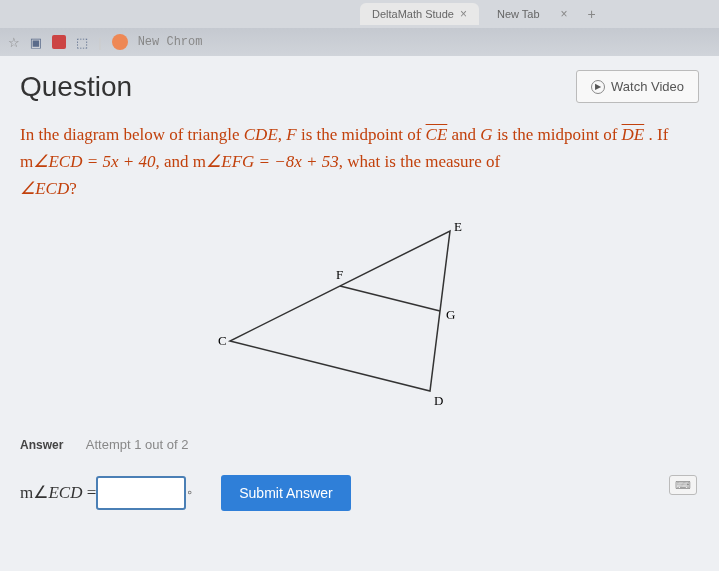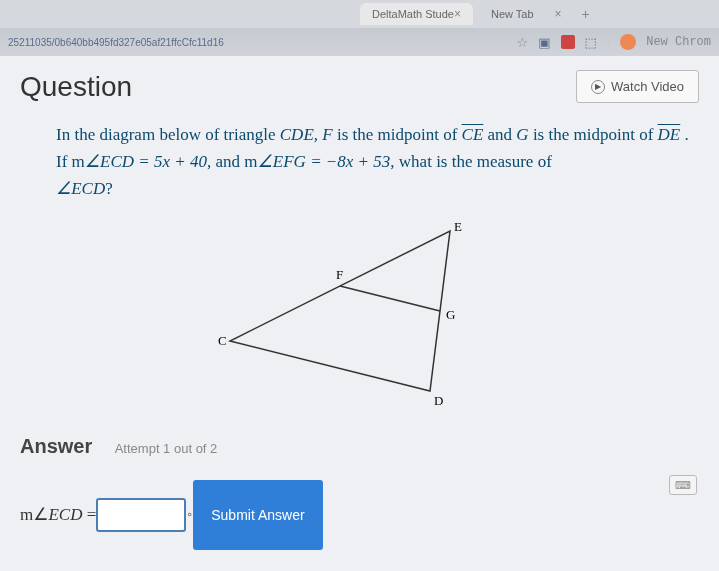--- a/index.html
+++ b/index.html
@@ -19,20 +19,21 @@
       font-size: 11px;
       color: #666;
     }
     .tab {
       padding: 4px 12px;
       background: #e8e8e8;
       border-radius: 6px 6px 0 0;
       margin-left: 360px;
       display: flex;
       align-items: center;
+      gap: 6px;
     }
     .tab2 {
       padding: 4px 10px;
       margin-left: 8px;
       display: flex;
       align-items: center;
       gap: 21px;
     }
     .close-x { color: #888; font-size: 12px; }
     .url-bar {
@@ -78,36 +79,35 @@
       gap: 6px;
     }
     .play-icon {
       width: 14px; height: 14px; border: 1px solid #888; border-radius: 50%;
       display: inline-flex; align-items: center; justify-content: center;
       font-size: 8px;
     }
     .prompt {
       font-size: 17px;
       line-height: 1.6;
-      color: #0c4a6e;
+      color: #c2410c;
       font-family: "Times New Roman", serif;
       margin-bottom: 8px;
-      margin-left: 36px;
     }
     .mathit { font-style: italic; font-family: "Times New Roman", serif; }
     .overline { text-decoration: overline; }
     .angle { font-family: "Times New Roman", serif; }
     .diagram-wrap {
       display: flex;
       justify-content: center;
       margin: 8px 0 20px 0;
     }
     svg.diagram { width: 320px; height: 200px; }
     .answer-section { margin-top: 24px; }
-    .answer-label { font-size: 20px; font-weight: 600; color:#444; }
+    .answer-label { font-size: 12px; font-weight: 600; color:#444; }
     .attempt-text { font-size: 13px; color: #888; font-weight: normal; margin-left: 18px; }
     .answer-row {
       display: flex;
       align-items: center;
       margin-top: 22px;
     }
     .answer-expr { font-family: "Times New Roman", serif; font-size: 17px; }
     .answer-input {
       width: 90px;
       height: 34px;
@@ -115,24 +115,25 @@
       border-radius: 3px;
       padding: 0 6px;
       font-size: 15px;
       outline: none;
     }
     .deg-sup { font-size: 11px; vertical-align: super; color:#666; }
     .submit-btn {
       background: #2f7fd8;
       color: #fff;
       border: none;
-      padding: 27px 18px;
+      padding: 10px 18px;
       font-size: 14px;
       border-radius: 3px;
       cursor: pointer;
+      margin-left: 28px;
     }
     .kbd-icon {
       position: absolute;
       right: 22px;
       bottom: 76px;
       width: 28px; height: 20px;
       border: 1px solid #bbb;
       border-radius: 3px;
       background: #f4f4f4;
       font-size: 11px;
@@ -150,21 +151,20 @@
     <span class="close-x">×</span>
   </div>
   <div class="tab2">
     <span>New Tab</span>
     <span class="close-x">×</span>
   </div>
   <span class="plus-tab">+</span>
 </div>
 
 <div class="url-bar">
-  <span class="url-text">25211035/0b640bb495fd327e05af21ffcCfc11d16</span>
   <div class="url-icons">
     <span class="icon-star">☆</span>
     <span>▣</span>
     <span class="icon-red"></span>
     <span>⬚</span>
     <span style="color:#ccc;">|</span>
     <span class="icon-orange"></span>
     <span class="chrome-btn">New Chrom</span>
   </div>
 </div>

